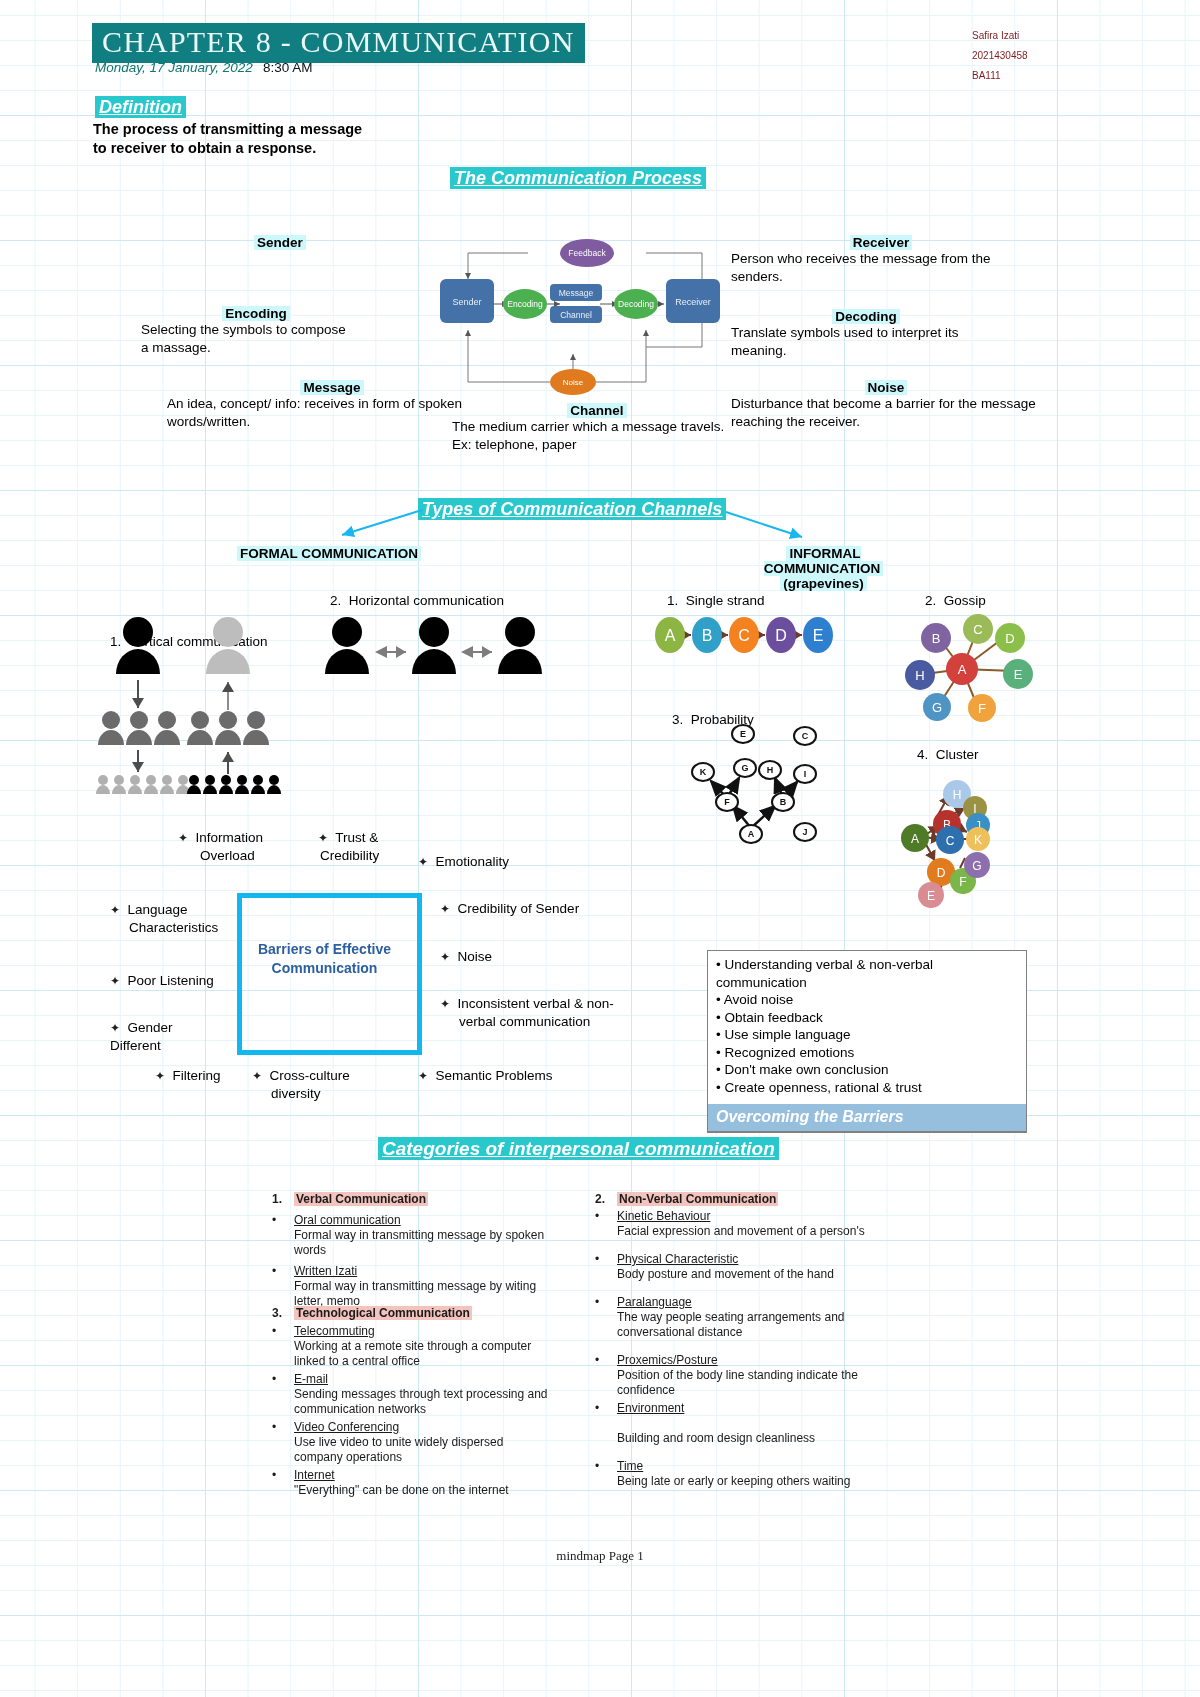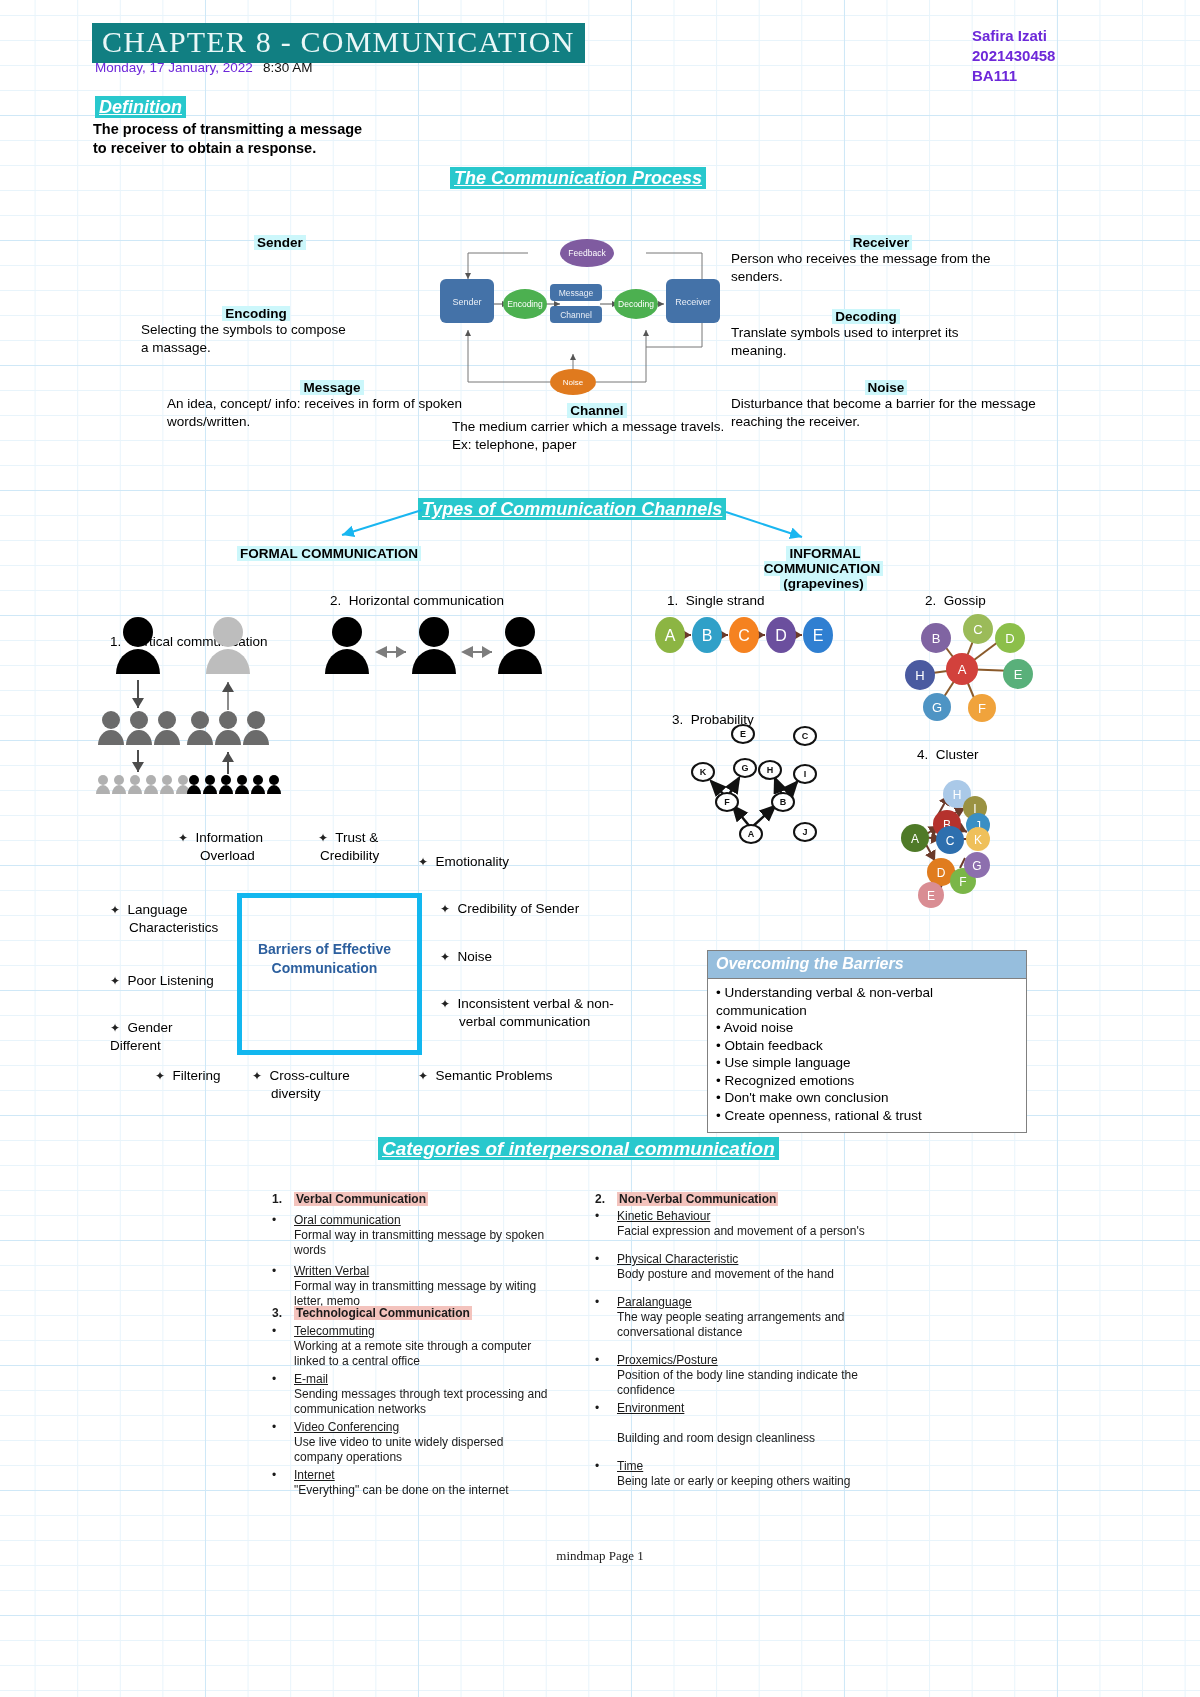--- a/index.html
+++ b/index.html
@@ -21,23 +21,23 @@
     z-index:0;
   }
   .abs{position:absolute;}
 
   
   #title-banner{
     left:92px;top:23px;background:#117f82;color:#eaf7f7;
     font-family:"Liberation Serif", serif;font-size:30px;letter-spacing:1.2px;
     padding:2px 10px 4px 10px;white-space:nowrap;
   }
-  #date-line{left:95px;top:60px;font-size:13.5px;color:#6d28d9;}
+  #date-line{left:95px;top:60px;font-size:13.5px;color:#0f766e;font-style:italic;}
   #time-line{left:263px;top:60px;font-size:13.5px;color:#111;}
-  #student-block{left:972px;top:26px;font-size:15px;font-weight:bold;color:#6d28d9;line-height:20px;}
+  #student-block{left:972px;top:26px;font-size:10px;font-weight:normal;color:#7f1d1d;line-height:20px;}
 
   
   .hl-cyan{background:#28c8cd;color:#fff;font-style:italic;font-weight:bold;
     text-decoration:underline;padding:1px 4px;}
   .hl-lite{background:#ccf7fb;padding:0 3px;}
 
   #def-head{left:95px;top:97px;font-size:18px;}
   #def-body{left:93px;top:120px;font-size:14.5px;font-weight:bold;line-height:19px;}
 
   #proc-head{left:450px;top:168px;font-size:18px;}
@@ -494,30 +494,30 @@
   <span class="dia">✦</span>&nbsp; Semantic Problems
 </div>
 
 <div class="abs" id="barrier-box"></div>
 <div class="abs" id="barrier-box-label">
   <div>Barriers of Effective</div>
   <div>Communication</div>
 </div>
 
 <div class="abs" id="overcome-box">
-  <div id="overcome-head">Overcoming the Barriers</div>
   <div id="overcome-list">
     <div>• <span>Understanding verbal &amp; non-verbal communication</span></div>
     <div>• <span>Avoid noise</span></div>
     <div>• <span>Obtain feedback</span></div>
     <div>• <span>Use simple language</span></div>
     <div>• <span>Recognized emotions</span></div>
     <div>• <span>Don't make own conclusion</span></div>
     <div>• <span>Create openness, rational &amp; trust</span></div>
   </div>
+  <div id="overcome-head">Overcoming the Barriers</div>
 </div>
 
 <div class="abs" id="cats-head">
   <span class="hl-cyan">Categories of interpersonal communication</span>
 </div>
 
 <div class="cat-col" style="left:272px;top:1186px;width:280px;">
   <div class="cat-row">
     <div class="cat-marker cat-num">1.</div>
     <div class="cat-body"><span class="cat-h">Verbal Communication</span></div>
@@ -525,21 +525,21 @@
   <div class="cat-row">
     <div class="cat-marker">•</div>
     <div class="cat-body">
       <span class="cat-sub">Oral communication</span><br>
       Formal way in transmitting message by spoken<br>words
     </div>
   </div>
   <div class="cat-row">
     <div class="cat-marker">•</div>
     <div class="cat-body">
-      <span class="cat-sub">Written Verbal</span><br>
+      <span class="cat-sub">Written Izati</span><br>
       Formal way in transmitting message by witing<br>letter, memo
     </div>
   </div>
 </div>
 
 <div class="cat-col" style="left:272px;top:1306px;width:285px;">
   <div class="cat-row" style="margin-top:0;">
     <div class="cat-marker cat-num">3.</div>
     <div class="cat-body"><span class="cat-h">Technological Communication</span></div>
   </div>

